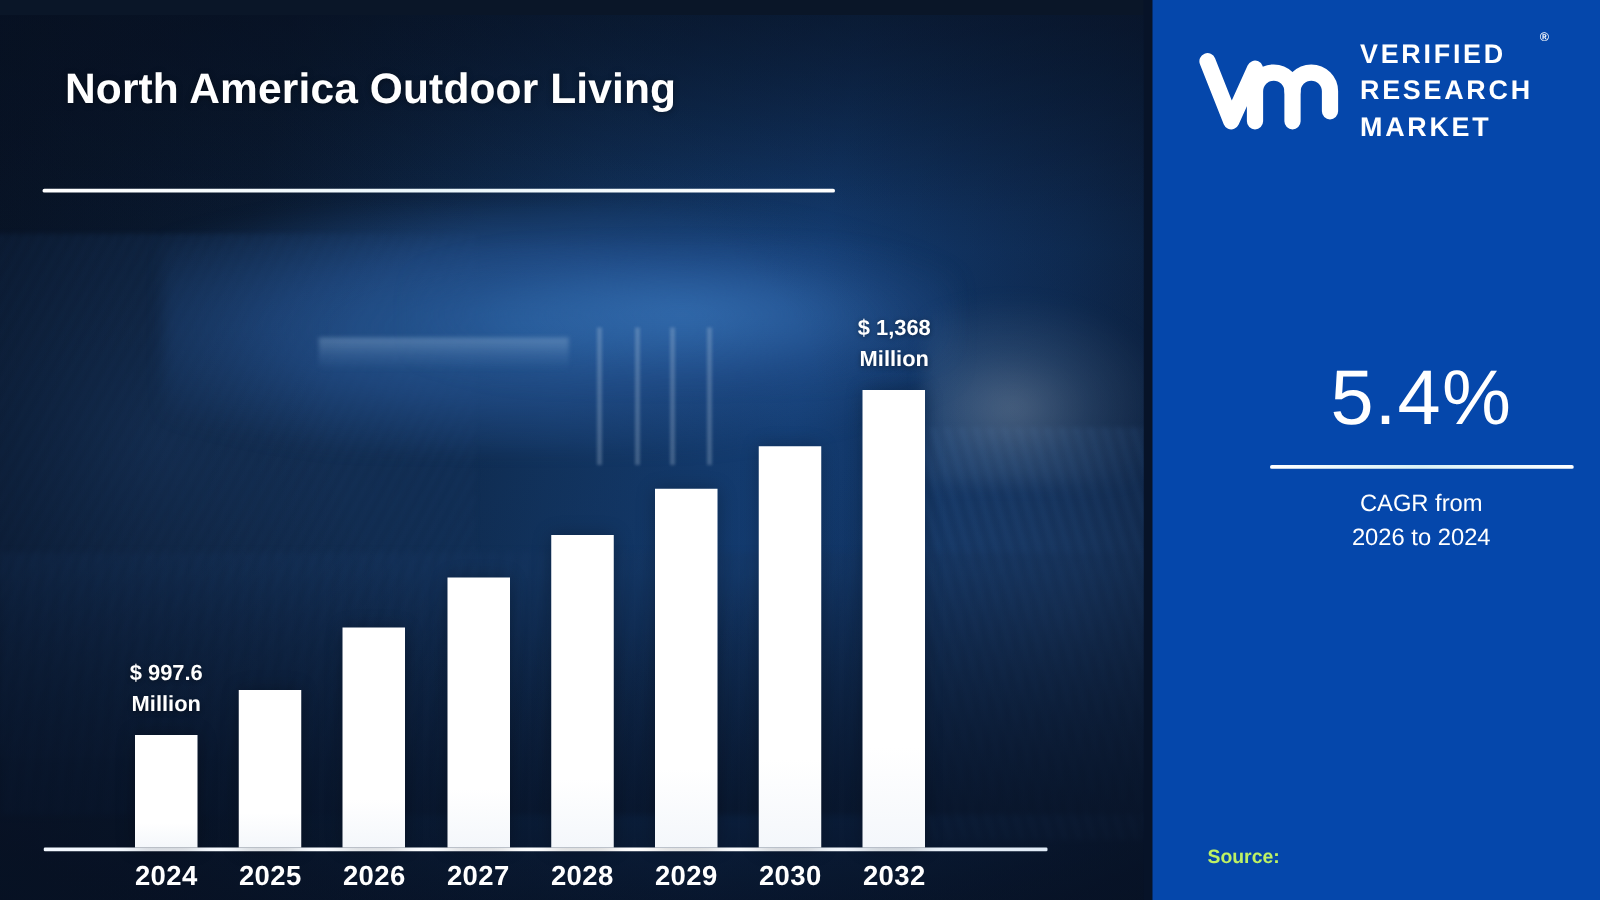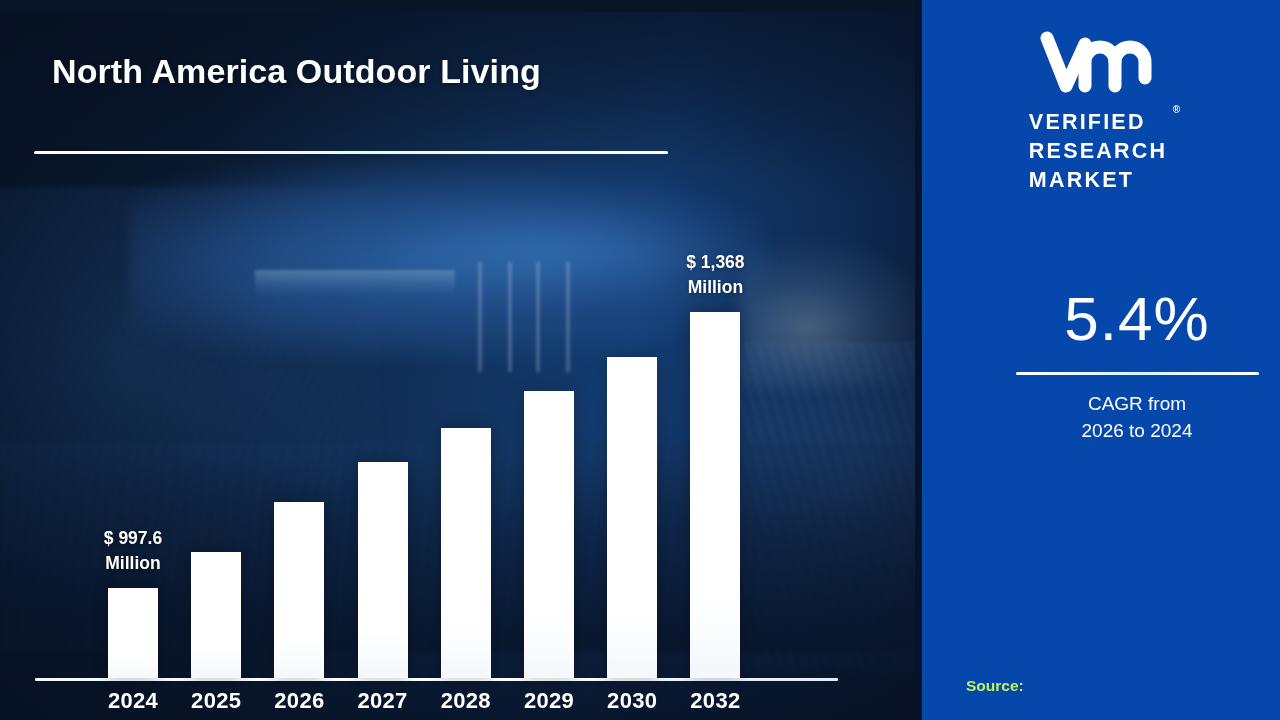--- a/index.html
+++ b/index.html
@@ -151,23 +151,23 @@
   .right-edge {
     position:absolute; left:915px; top:0; width:8px; height:720px;
     background:#071328;
   }
   .right-panel {
     position:absolute; left:922px; top:0;
     width:358px; height:720px;
     background:#0547ab;
   }
   .logo-wrap {
-    position:absolute; left:16px; top:28px;
+    position:absolute; left:36px; top:28px;
     width:320px; height:90px;
-    display:flex; align-items:center; gap:12px;flex-direction:column;
+    display:flex; align-items:center; gap:12px;
   }
   .logo-mark { width:118px; height:68px; flex:none; }
   .logo-text {
     position:relative;
     color:#ffffff;
     font-size:21.5px;
     font-weight:700;
     letter-spacing:2.2px;
     line-height:1.36;
   }

